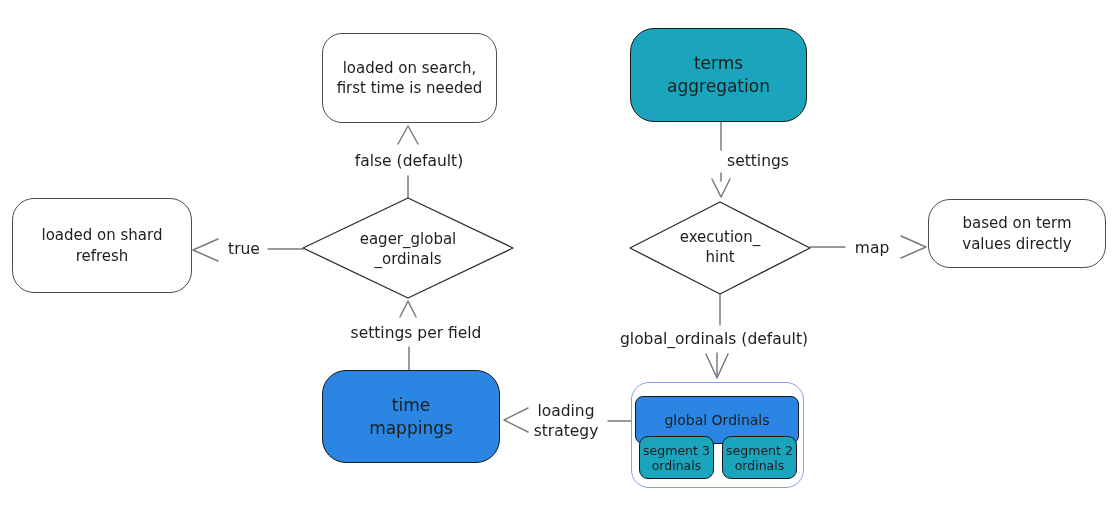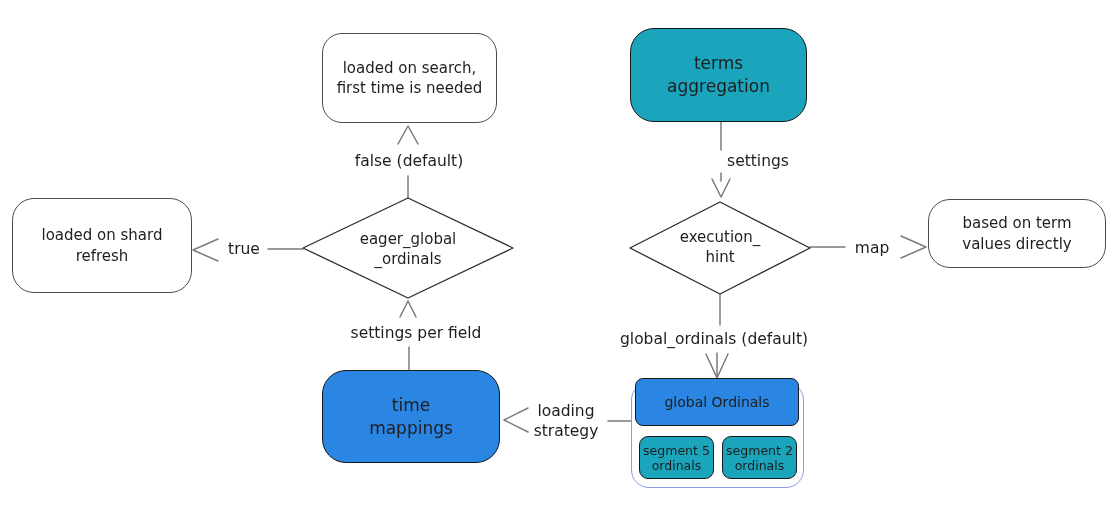--- a/index.html
+++ b/index.html
@@ -73,23 +73,23 @@
 refresh</div>
 
 <div class="node" style="left:928px;top:199px;width:178px;height:69px;">based on term
 values directly</div>
 
 <div class="node blue" style="left:322px;top:370px;width:178px;height:93px;">time
 mappings</div>
 
 <div class="group-frame" style="left:631px;top:382px;width:173px;height:106px;"></div>
 
-<div class="node small-blue" style="left:635px;top:378px;width:164px;height:48px;">global Ordinals</div>
+<div class="node small-blue" style="left:635px;top:396px;width:164px;height:48px;">global Ordinals</div>
 
-<div class="node small-teal" style="left:639px;top:436px;width:75px;height:43px;">segment 5
+<div class="node small-teal" style="left:639px;top:436px;width:75px;height:43px;">segment 3
 ordinals</div>
 
 <div class="node small-teal" style="left:722px;top:436px;width:75px;height:43px;">segment 2
 ordinals</div>
 
 <div class="diamond-label" style="left:408px;top:249px;">eager_global
 _ordinals</div>
 
 <div class="diamond-label" style="left:720px;top:247px;">execution_
 hint</div>

